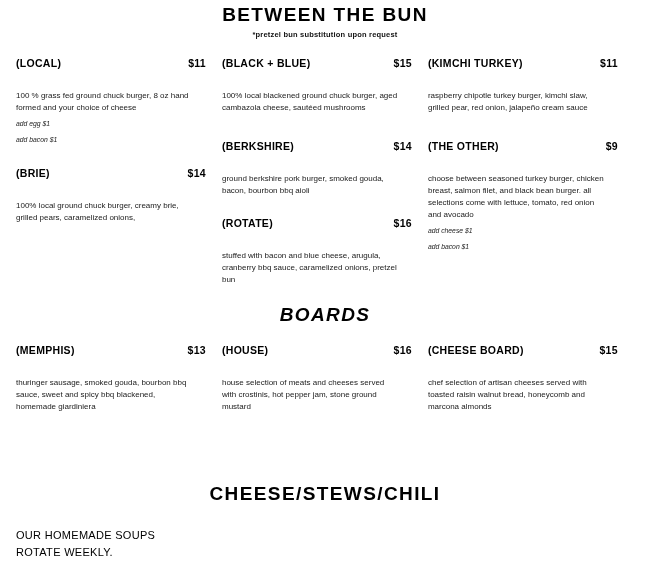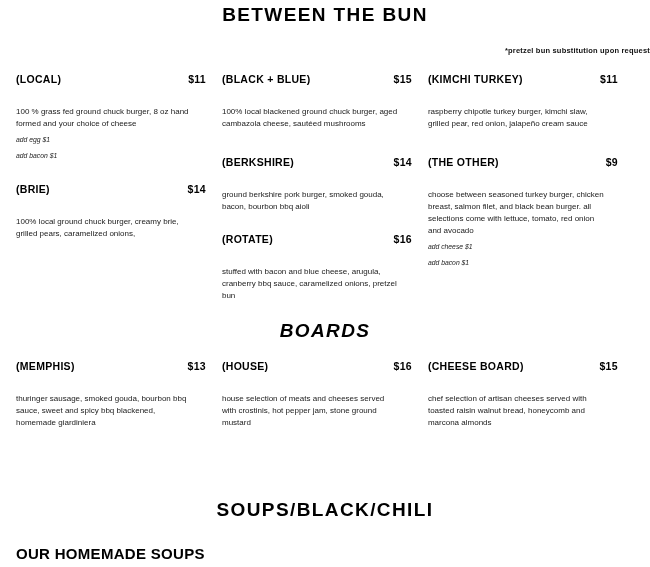--- a/index.html
+++ b/index.html
@@ -20,26 +20,26 @@
     height: 567px;
   }
   .section-title {
     text-align: center;
     font-weight: bold;
     letter-spacing: 1.4px;
     font-size: 19px;
     color: #000000;
   }
   .section-sub {
-    text-align: right;
+    text-align: center;
     font-size: 7.5px;
     font-weight: bold;
     letter-spacing: 0.2px;
     color: #111111;
-    margin-top: 20px;
+    margin-top: 4px;
   }
   .cols {
     display: flex;
     width: 650px;
     box-sizing: border-box;
     padding: 0 16px;
   }
   .col {
     width: 33.33%;
     box-sizing: border-box;
@@ -102,22 +102,22 @@
     font-size: 10.5px;
   }
   .soup-line2 {
     font-weight: bold;
     font-size: 10.5px;
     letter-spacing: 0.3px;
     color: #000000;
     margin-top: 3px;
   }
   .soup-note {
-    font-weight: bold;
-    font-size: 15px;
+    font-weight: normal;
+    font-size: 11px;
     letter-spacing: 0.3px;
     color: #000000;
     line-height: 1.5;
   }
   .col-soup-1 { width: 33.33%; }
   .col-soup-2 { width: 66.66%; }
 </style>
 </head>
 <body>
 
@@ -225,21 +225,21 @@
         <div class="item-head">
           <span class="item-name">(CHEESE BOARD)</span>
           <span class="item-price">$15</span>
         </div>
         <div class="item-desc">chef selection of artisan cheeses served with toasted raisin walnut bread, honeycomb and marcona almonds</div>
       </div>
     </div>
   </div>
 
   <div class="soups-title-wrap">
-    <div class="section-title">SOUPS/BLACK/CHILI</div>
+    <div class="section-title">CHEESE/STEWS/CHILI</div>
   </div>
 
   <div class="cols soups-cols">
     <div class="col col-soup-2">
       <div class="soup-note">OUR HOMEMADE SOUPS</div>
       <div class="soup-note">ROTATE WEEKLY.</div>
     </div>
   </div>
 
 </div>

